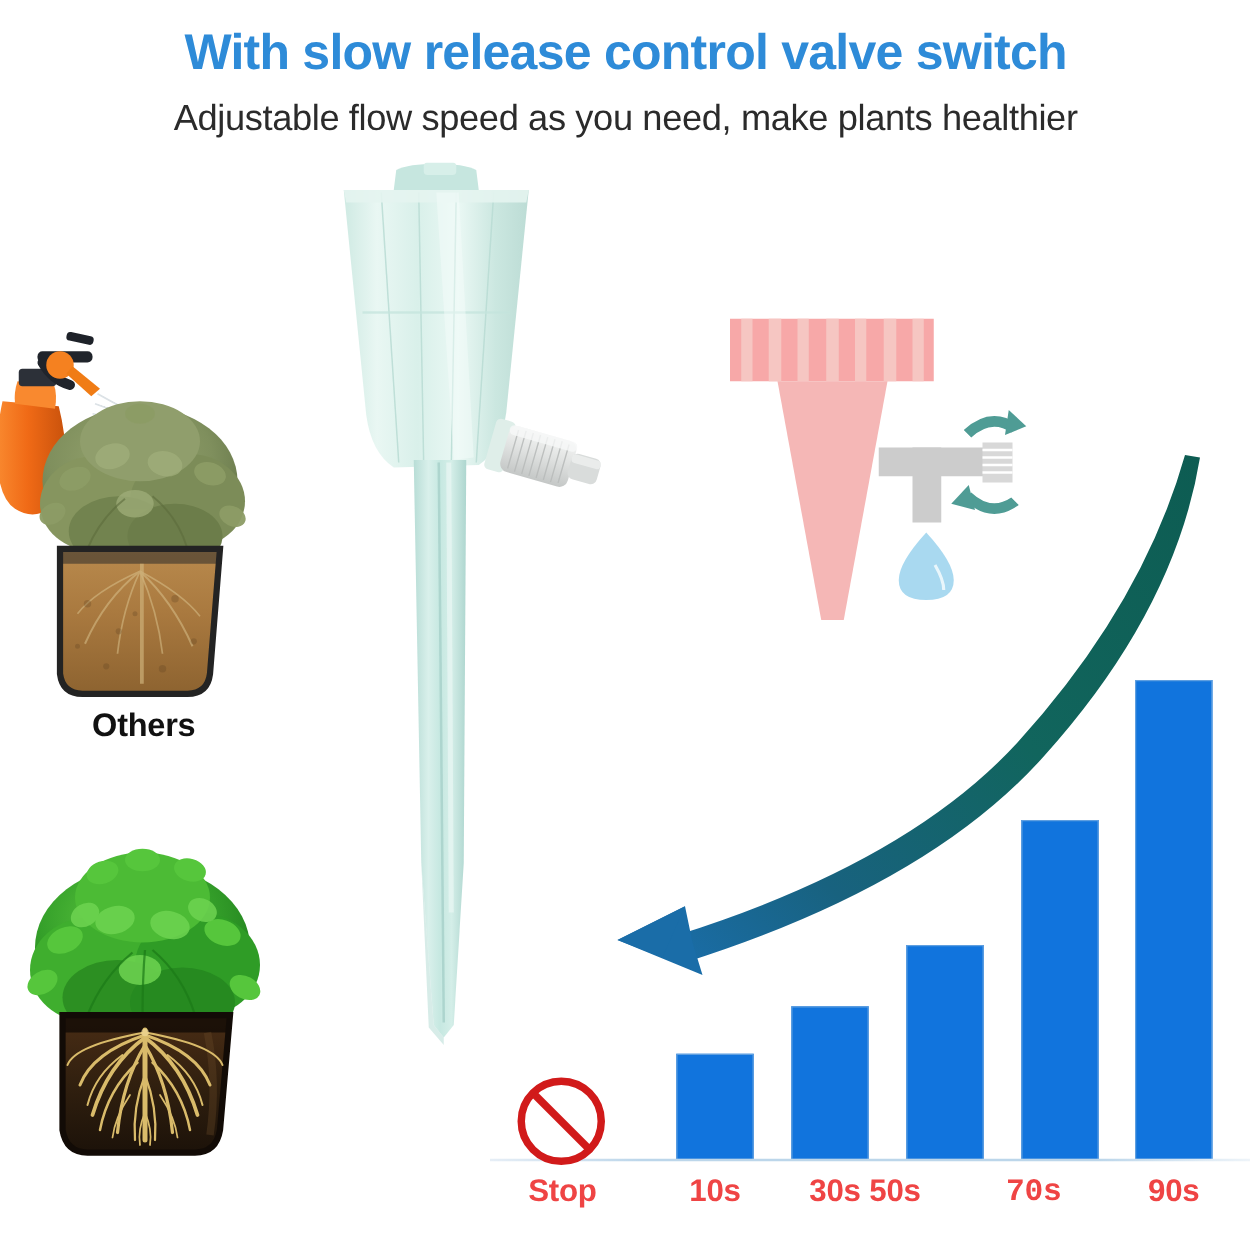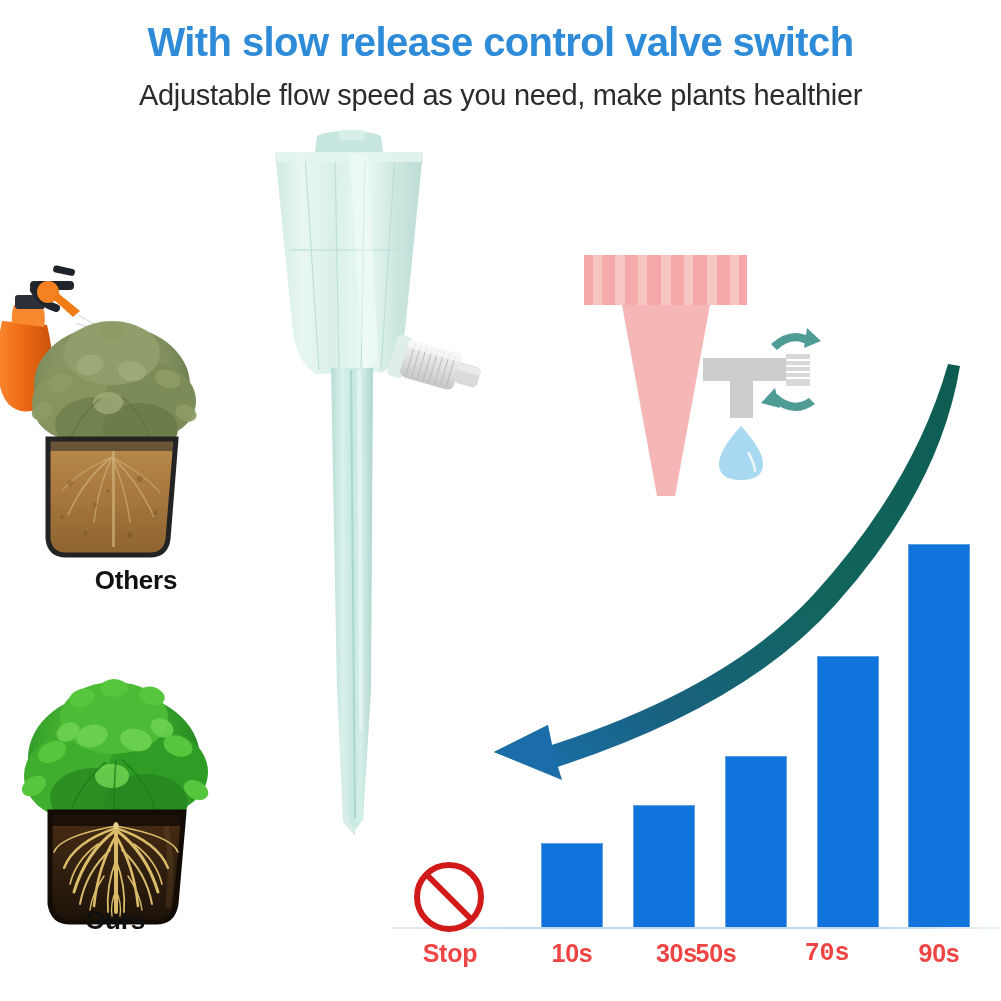--- a/index.html
+++ b/index.html
@@ -52,21 +52,21 @@
 
   .plant-caption {
     position: absolute;
     width: 100%;
     text-align: center;
     font-size: 26px;
     font-weight: bold;
     color: #111111;
     letter-spacing: -0.2px;
   }
-  #cap-others { left: 0; top: 565px; width: 230px; padding-left: 21px; }
+  #cap-others { left: 0; top: 565px; width: 230px; }
   #cap-ours   { left: 0; top: 905px; width: 230px; }
 
   
   .chart { position: absolute; left: 0; top: 0; width: 1001px; height: 1001px; }
   .bar {
     position: absolute;
     background: #1174dd;
     border: 1px solid #5f9fe0;
     box-sizing: border-box;
   }
@@ -260,21 +260,20 @@
           <path d="M122 236 q12 18 14 34" stroke-width="1.4"></path>
           <path d="M110 250 q-6 14 -4 26" stroke-width="1.4"></path>
           <path d="M110 250 q6 14 4 26" stroke-width="1.4"></path>
         </g>
         <g fill="#f0d898" opacity="0.7">
           <circle cx="110" cy="186" r="3"></circle>
         </g>
       </g>
     </svg>
   </div>
-  <div class="plant-caption" id="cap-ours">Ours</div>
 
   <div style="position:absolute;left:255px;top:130px;width:260px;height:710px;">
     <svg width="260" height="710" viewBox="0 0 260 710">
       <defs>
         <linearGradient id="funnelG" x1="0" y1="0" x2="1" y2="0">
           <stop offset="0%" stop-color="#cfeae3"></stop>
           <stop offset="18%" stop-color="#e9f7f3"></stop>
           <stop offset="40%" stop-color="#d9f0ea"></stop>
           <stop offset="62%" stop-color="#eaf8f4"></stop>
           <stop offset="82%" stop-color="#cbe7e0"></stop>
@@ -414,19 +413,19 @@
 
     <div class="axis-line"></div>
 
     <svg class="no-entry" viewBox="0 0 74 74">
       <circle cx="37" cy="37" r="32" fill="none" stroke="#d11a1a" stroke-width="6"></circle>
       <path d="M15 15 L59 59" stroke="#d11a1a" stroke-width="6" stroke-linecap="butt"></path>
     </svg>
 
     <div class="tick-label" style="left:404px; width:92px;">Stop</div>
     <div class="tick-label" style="left:526px; width:92px;">10s</div>
-    <div class="tick-label" style="left:605px; width:92px;text-align:right;">30s</div>
+    <div class="tick-label" style="left:622px; width:92px;">30s</div>
     <div class="tick-label" style="left:670px; width:92px;">50s</div>
     <div class="tick-label" style="left:781px; width:92px;font-family:Liberation Mono, monospace;">70s</div>
     <div class="tick-label" style="left:893px; width:92px;">90s</div>
   </div>
 
 </div>
 
 </body></html>

